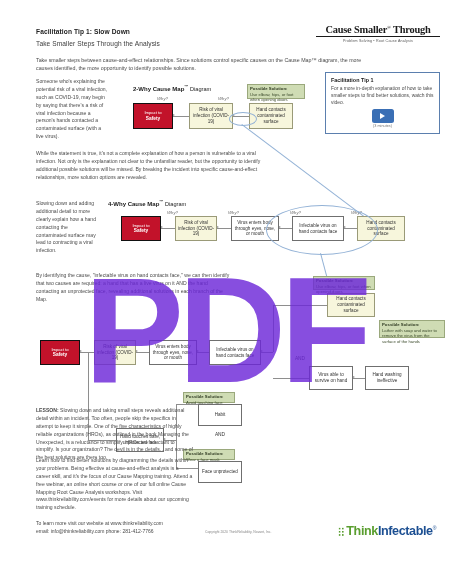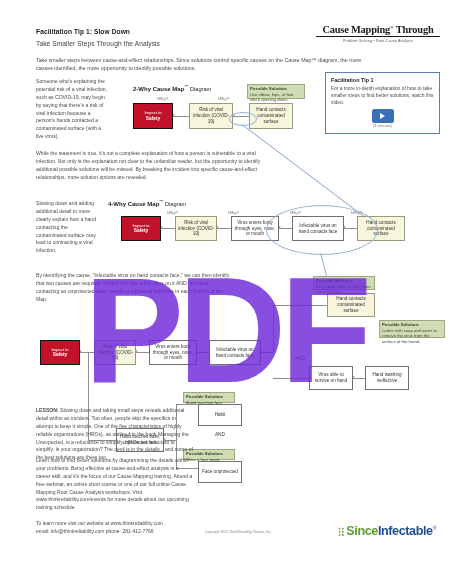--- a/index.html
+++ b/index.html
@@ -80,21 +80,21 @@
 </head>
 <body>
 
 <div class="page">
 
   <div class="hdr-title">Facilitation Tip 1: Slow Down</div>
   <div class="hdr-sub">Take Smaller Steps Through the Analysis</div>
 
   <div class="logo">
     <div class="logo-main">
-      <span>Cause Mapping</span><sup>®</sup>
+      <span>Cause Smaller</span><sup>®</sup>
       <span>Through</span>
     </div>
     <div class="logo-rule"></div>
     <div class="logo-tag">Problem Solving • Root Cause Analysis</div>
   </div>
 
   <div class="intro">Take smaller steps between cause-and-effect relationships. Since solutions control specific causes on the Cause Map™ diagram, the more causes identified, the more opportunity to identify possible solutions.</div>
 
   <div class="para" style="left:36px;top:78px;width:72px;">Someone who's explaining the potential risk of a viral infection, such as COVID-19, may begin by saying that there's a risk of viral infection because a person's hands contacted a contaminated surface (with a live virus).</div>
 
@@ -247,16 +247,16 @@
   <div class="wm">
     <div class="wm-txt">PDF</div>
   </div>
 
   <div class="ft-left">
     <div>To learn more visit our website at www.thinkreliability.com</div>
     <div>email:  info@thinkreliability.com   phone:  281-412-7766</div>
   </div>
   <div class="ft-copy">Copyright 2020 ThinkReliability, Novant, Inc.</div>
   <div class="ft-logo">
-    <span class="ft-dots"></span><span class="g">Since</span><span class="b">Infectable</span><span class="r">®</span>
+    <span class="ft-dots"></span><span class="g">Think</span><span class="b">Infectable</span><span class="r">®</span>
   </div>
 
 </div>
 
 </body></html>

